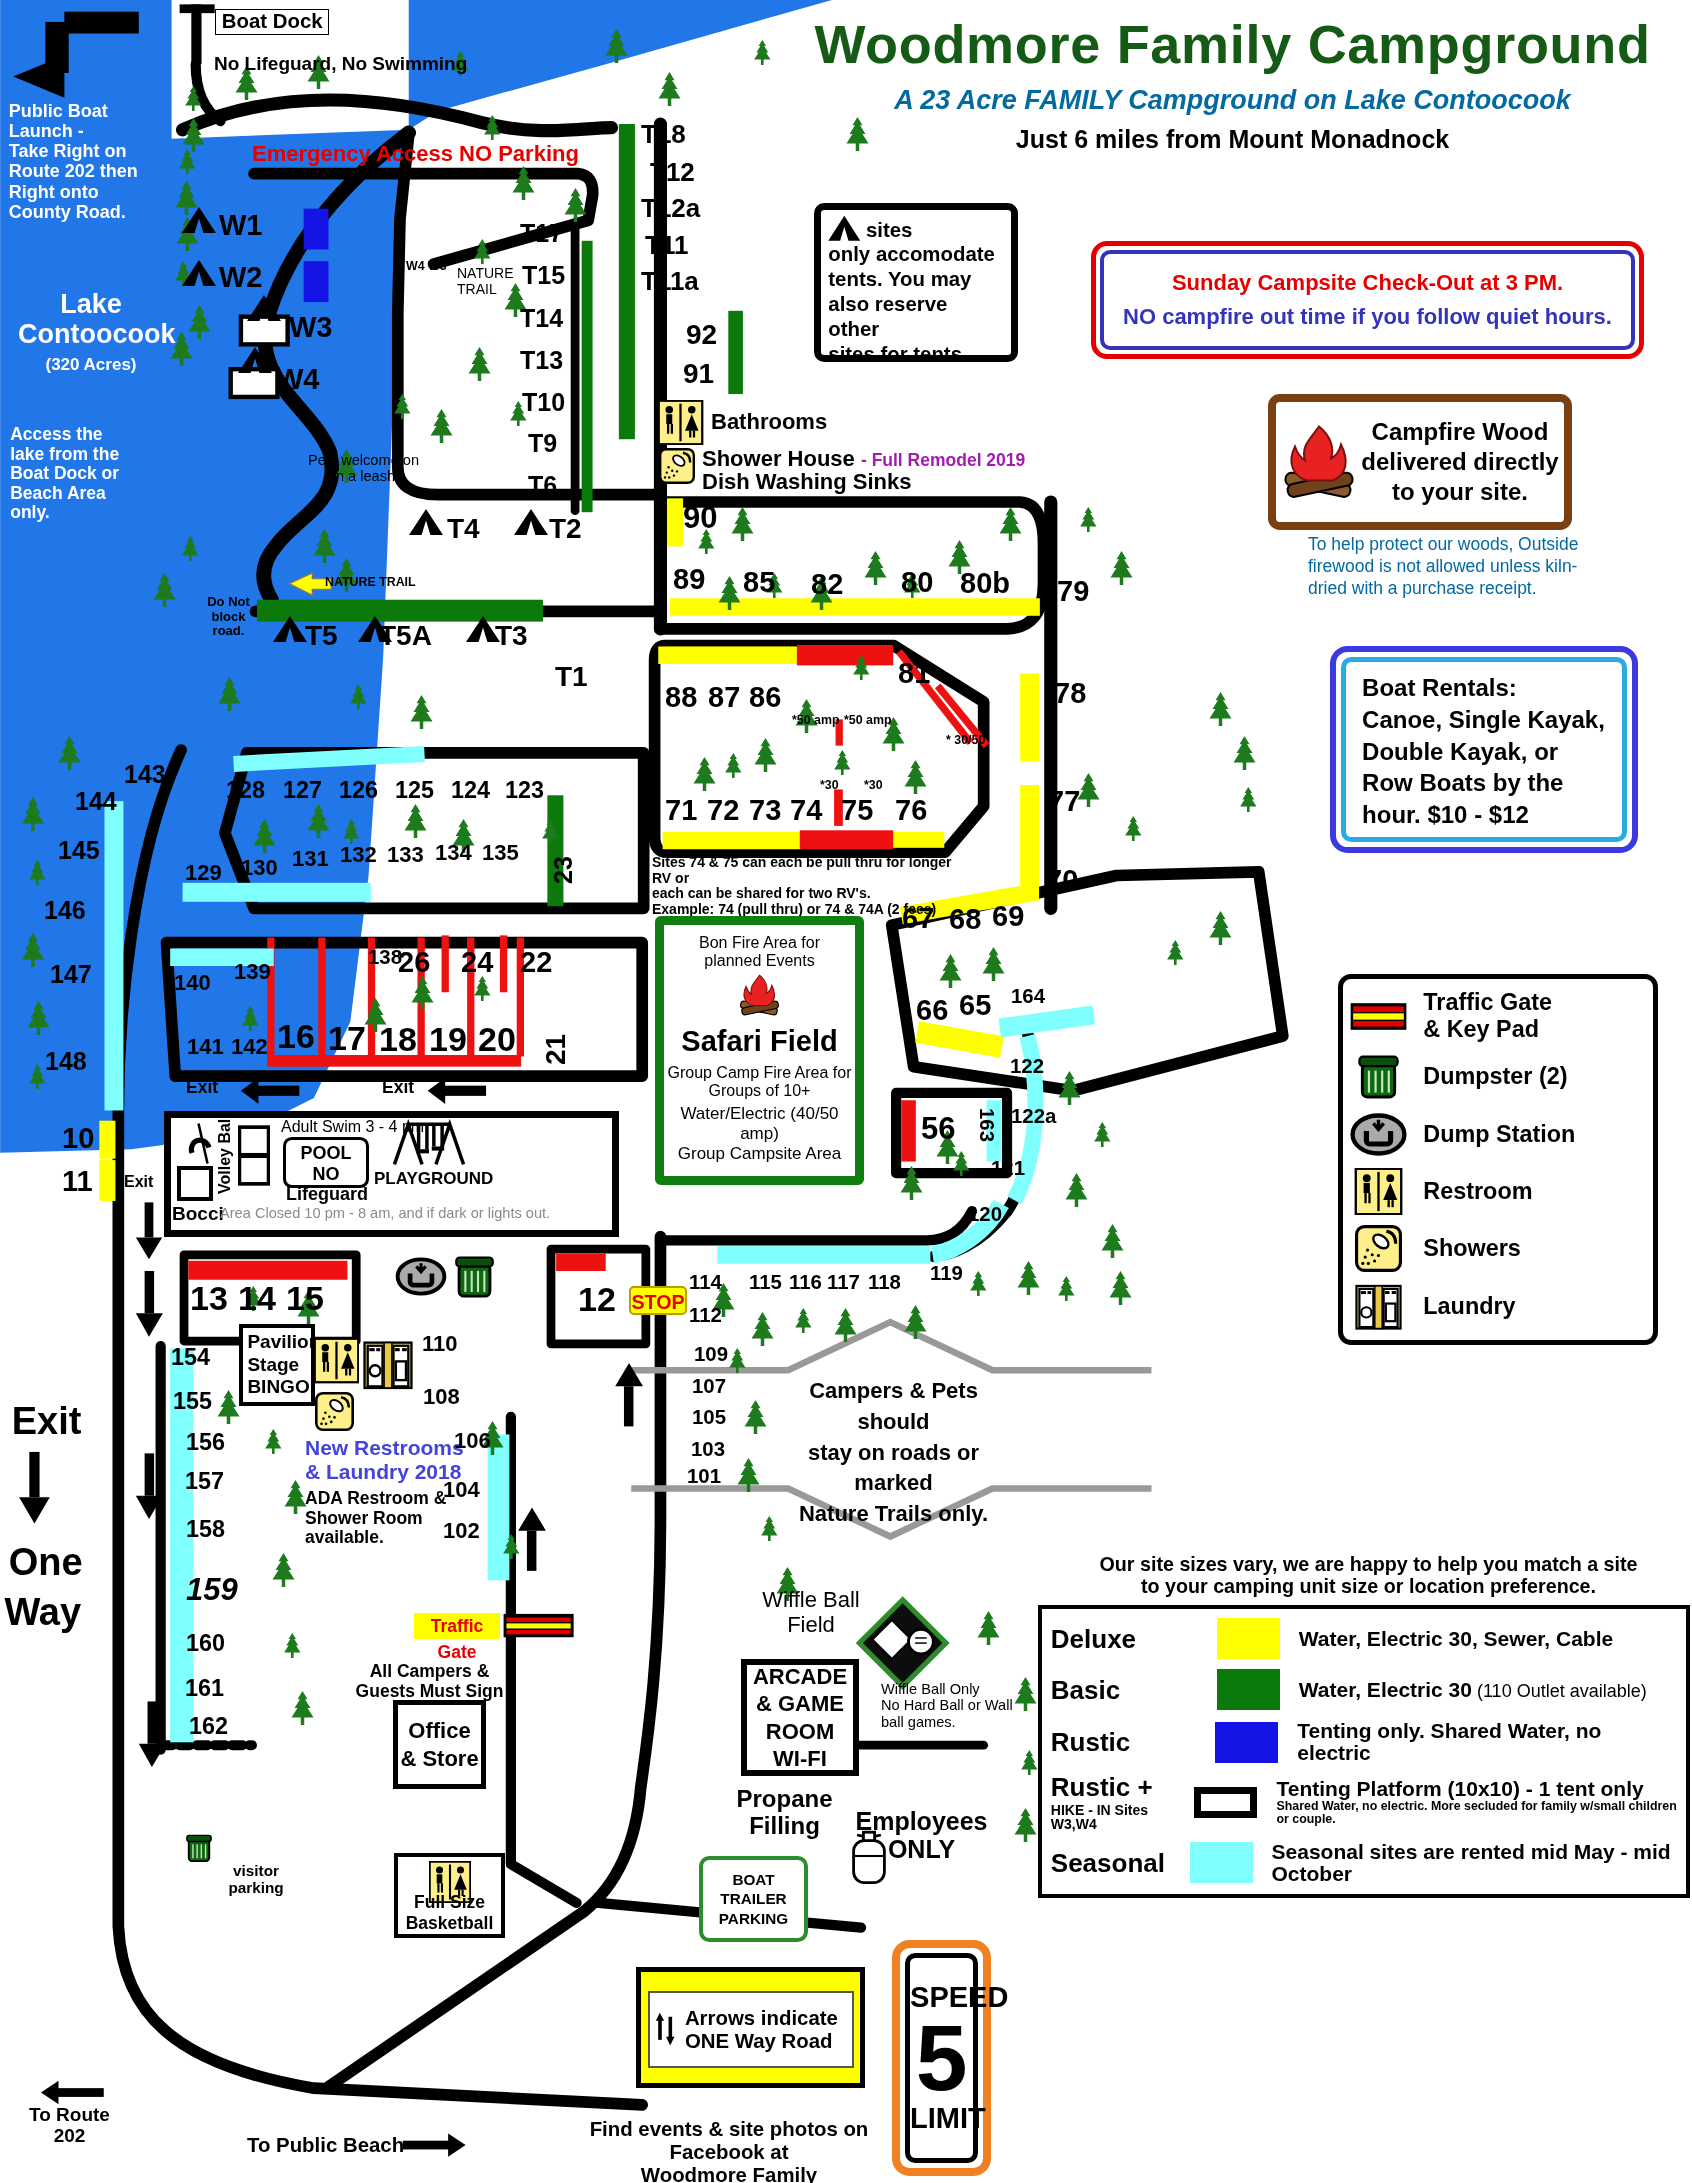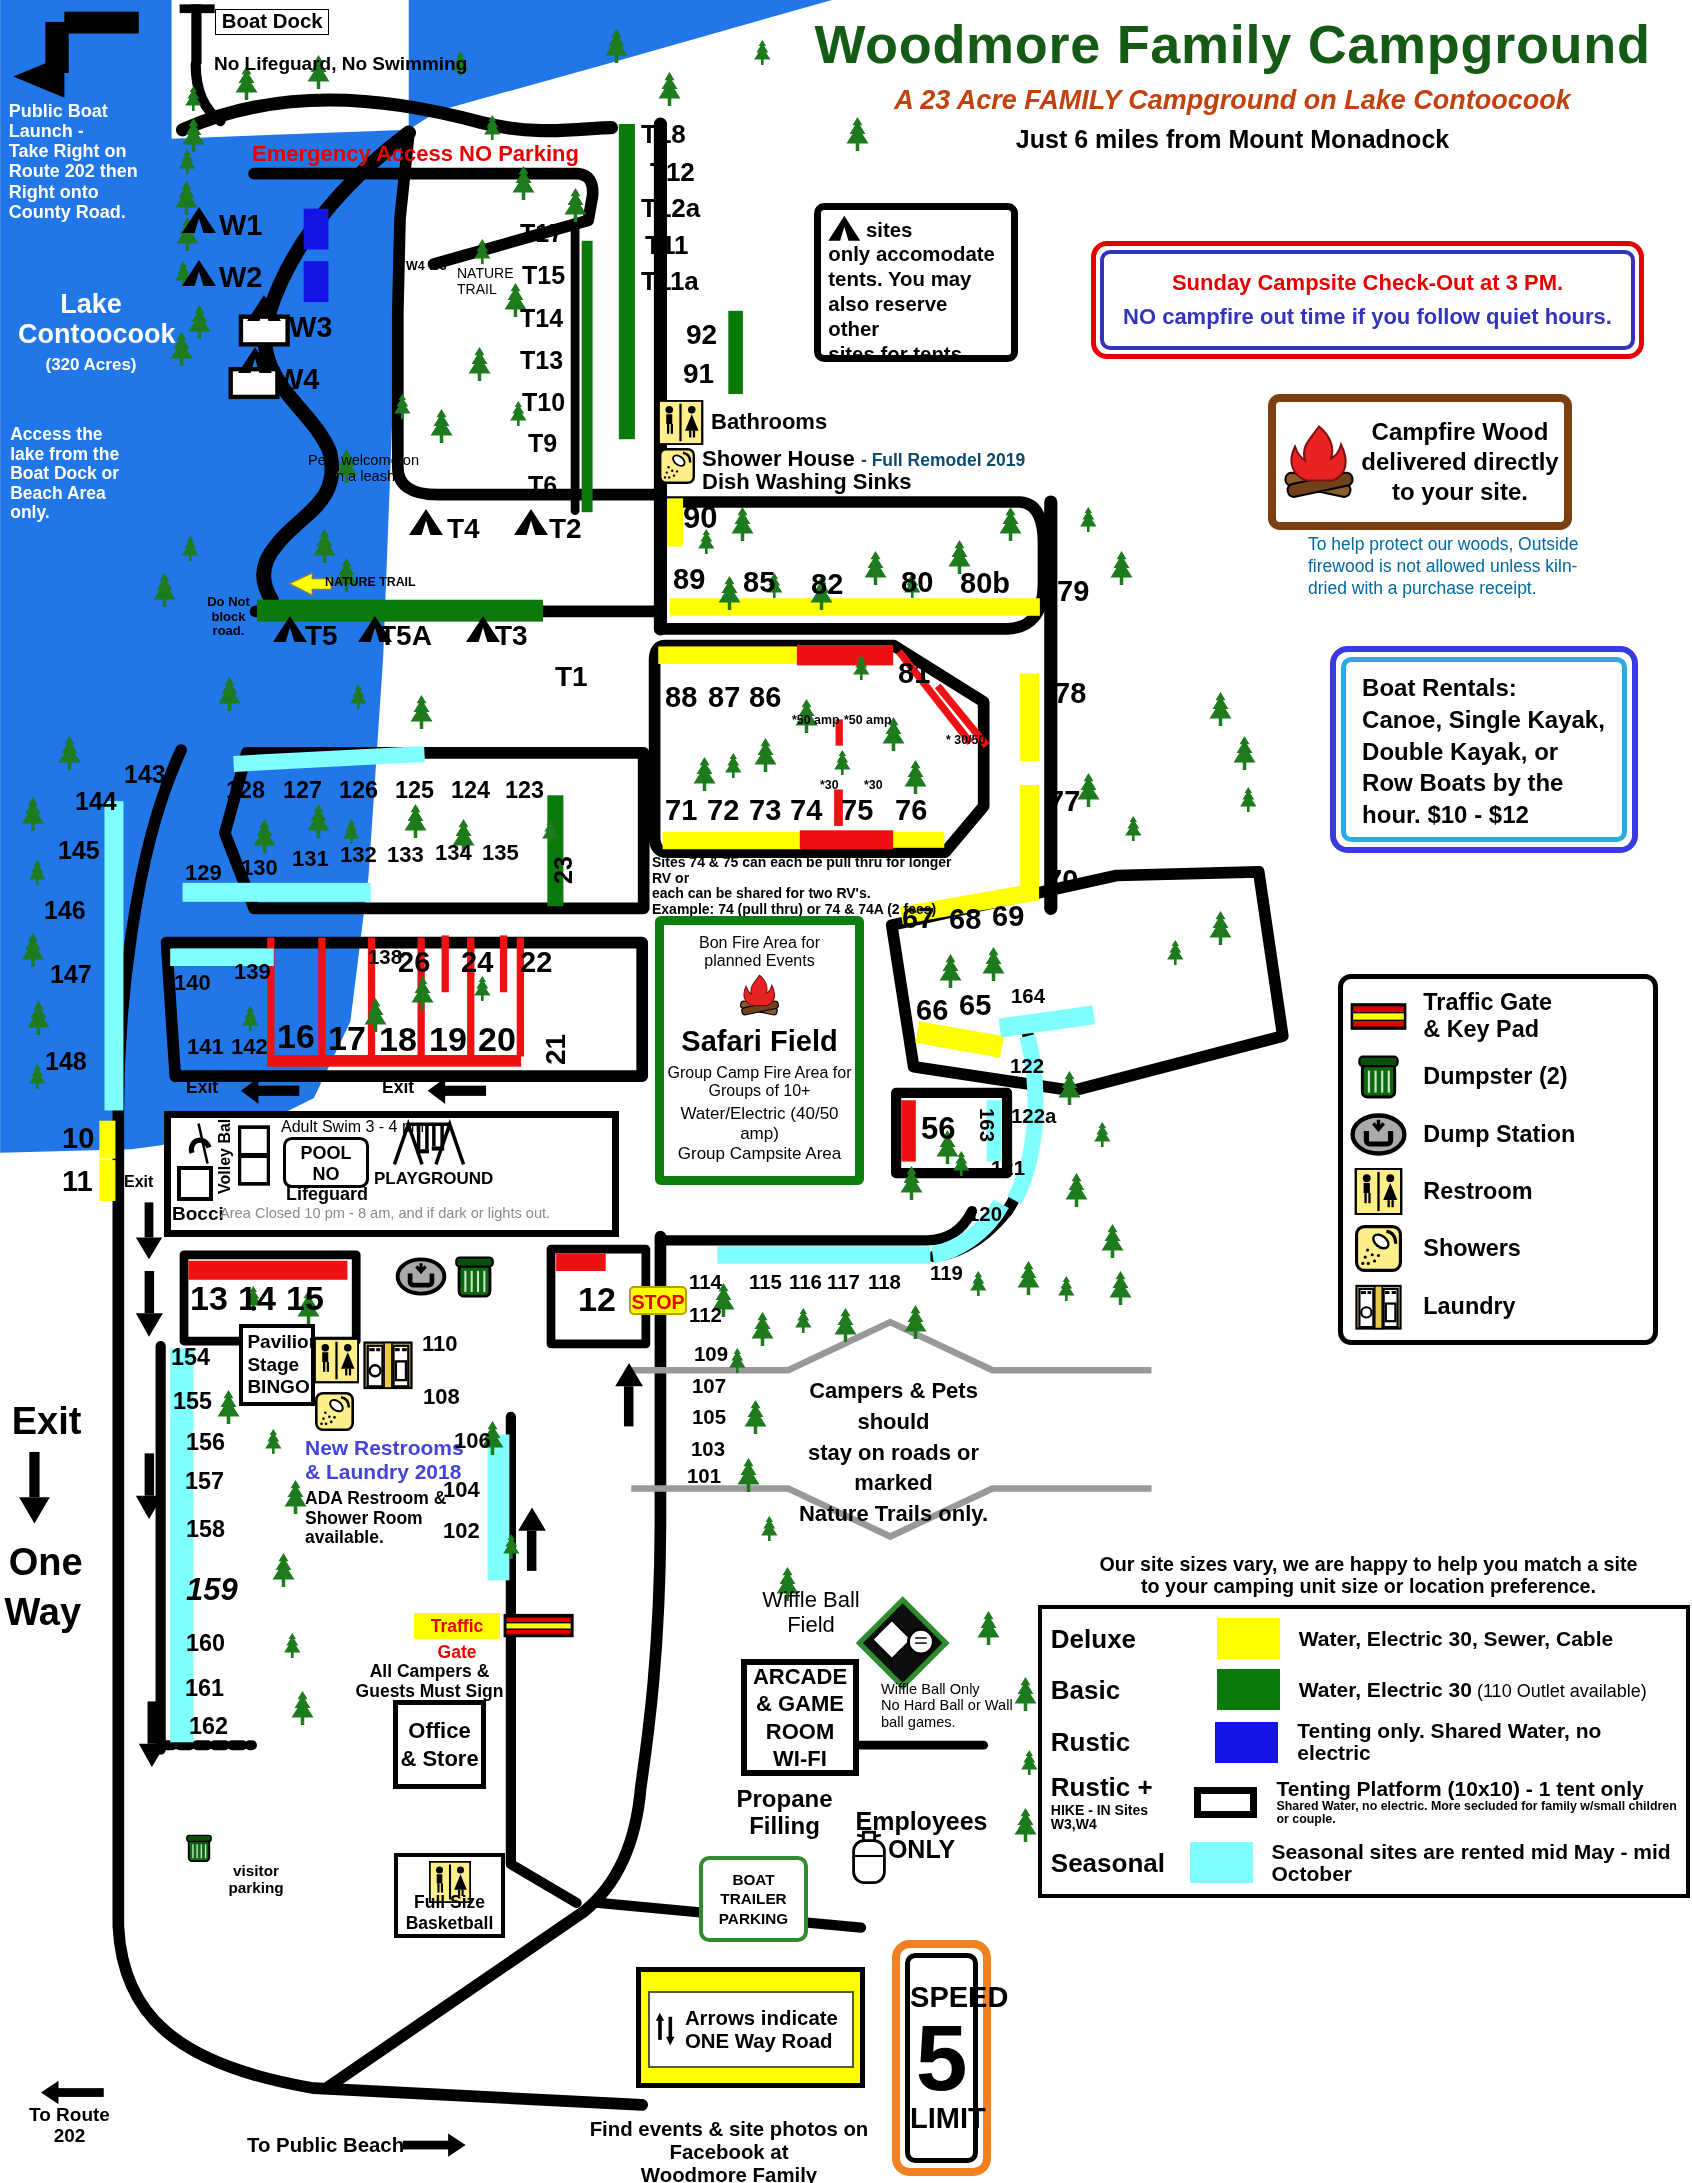--- a/index.html
+++ b/index.html
@@ -13,21 +13,21 @@
         clip-path:polygon(50% 0,70% 24%,60% 24%,82% 50%,70% 50%,94% 78%,57% 78%,57% 100%,43% 100%,43% 78%,6% 78%,30% 50%,18% 50%,40% 24%,30% 24%);}
   .tent{position:absolute;z-index:5;background:#000;
         clip-path:polygon(50% 0,100% 100%,63% 100%,50% 44%,37% 100%,0 100%);}
   .tent-inline{display:inline-block;width:32px;height:25px;background:#000;vertical-align:-4.4px;
         clip-path:polygon(50% 0,100% 100%,63% 100%,50% 44%,37% 100%,0 100%);}
   .icon{position:absolute;z-index:6;}
   .icon svg{display:block;width:100%;height:100%;}
   
   #header{position:absolute;left:773px;top:13px;width:919px;text-align:center;z-index:6;}
   #header .t1{font-size:54px;font-weight:700;color:#155b15;letter-spacing:0.7px;}
-  #header .t2{font-size:27px;font-weight:700;font-style:italic;color:#c2410c;margin-top:10.2px;}
+  #header .t2{font-size:27px;font-weight:700;font-style:italic;color:#0369a1;margin-top:10.2px;}
   #header .t3{font-size:25px;font-weight:700;color:#000;margin-top:8.8px;}
   
   #tentnote{left:814px;top:203px;width:204px;height:159px;border:7.3px solid #000;border-radius:10.2px;
             background:#fff;font-size:20.4px;font-weight:700;line-height:1.22;padding:5.8px 7.3px;}
   #checkout{left:1091px;top:241px;width:553px;height:118px;border:5.1px solid #e80000;border-radius:16px;
             background:#fff;padding:4.4px;}
   #checkout .inner{width:100%;height:100%;border:4.4px solid #3333bb;border-radius:10.2px;box-sizing:border-box;
             display:flex;flex-direction:column;justify-content:center;text-align:center;gap:7.3px;}
   #checkout .l1{color:#e80000;font-weight:700;font-size:22px;}
   #checkout .l2{color:#3333bb;font-weight:700;font-size:22px;}
@@ -432,21 +432,21 @@
   <div class="box" style="left:177px;top:1166px;width:36px;height:35px;border:4.4px solid #000;background:#fff;z-index:7"></div>
 
   <div class="box pre" id="pavilion">Pavilion
 Stage
 BINGO</div>
 
   <div class="box" id="stopsign">STOP</div>
   <div class="box" id="gatelabel">Traffic Gate</div>
 
   <div class="lbl" style="left:711px;top:410px;font-size:22px">Bathrooms</div>
-  <div class="lbl" style="left:702px;top:447px;font-size:22px"><span>Shower House</span> <span style="color:#0c4a6e;font-size:17.5px">- Full Remodel 2019</span></div>
+  <div class="lbl" style="left:702px;top:447px;font-size:22px"><span>Shower House</span> <span style="color:#a21caf;font-size:17.5px">- Full Remodel 2019</span></div>
   <div class="lbl" style="left:702px;top:470px;font-size:22px">Dish Washing Sinks</div>
 
   <div class="lbl pre" style="left:652px;top:855px;font-size:14px;width:306px">Sites 74 &amp; 75 can each be pull thru for longer RV or
 each can be shared for two RV's.
 Example: 74 (pull thru) or 74 &amp; 74A (2 fees)</div>
   <div class="lbl pre" style="left:1051px;top:1553px;width:635px;font-size:19.7px;text-align:center;font-weight:700">Our site sizes vary, we are happy to help you match a site
 to your  camping unit size or location preference.</div>
   <div class="lbl pre" style="left:784px;top:1376px;width:219px;font-size:22px;text-align:center;line-height:1.4">Campers &amp; Pets should
 stay on roads or marked
 Nature Trails only.</div>

